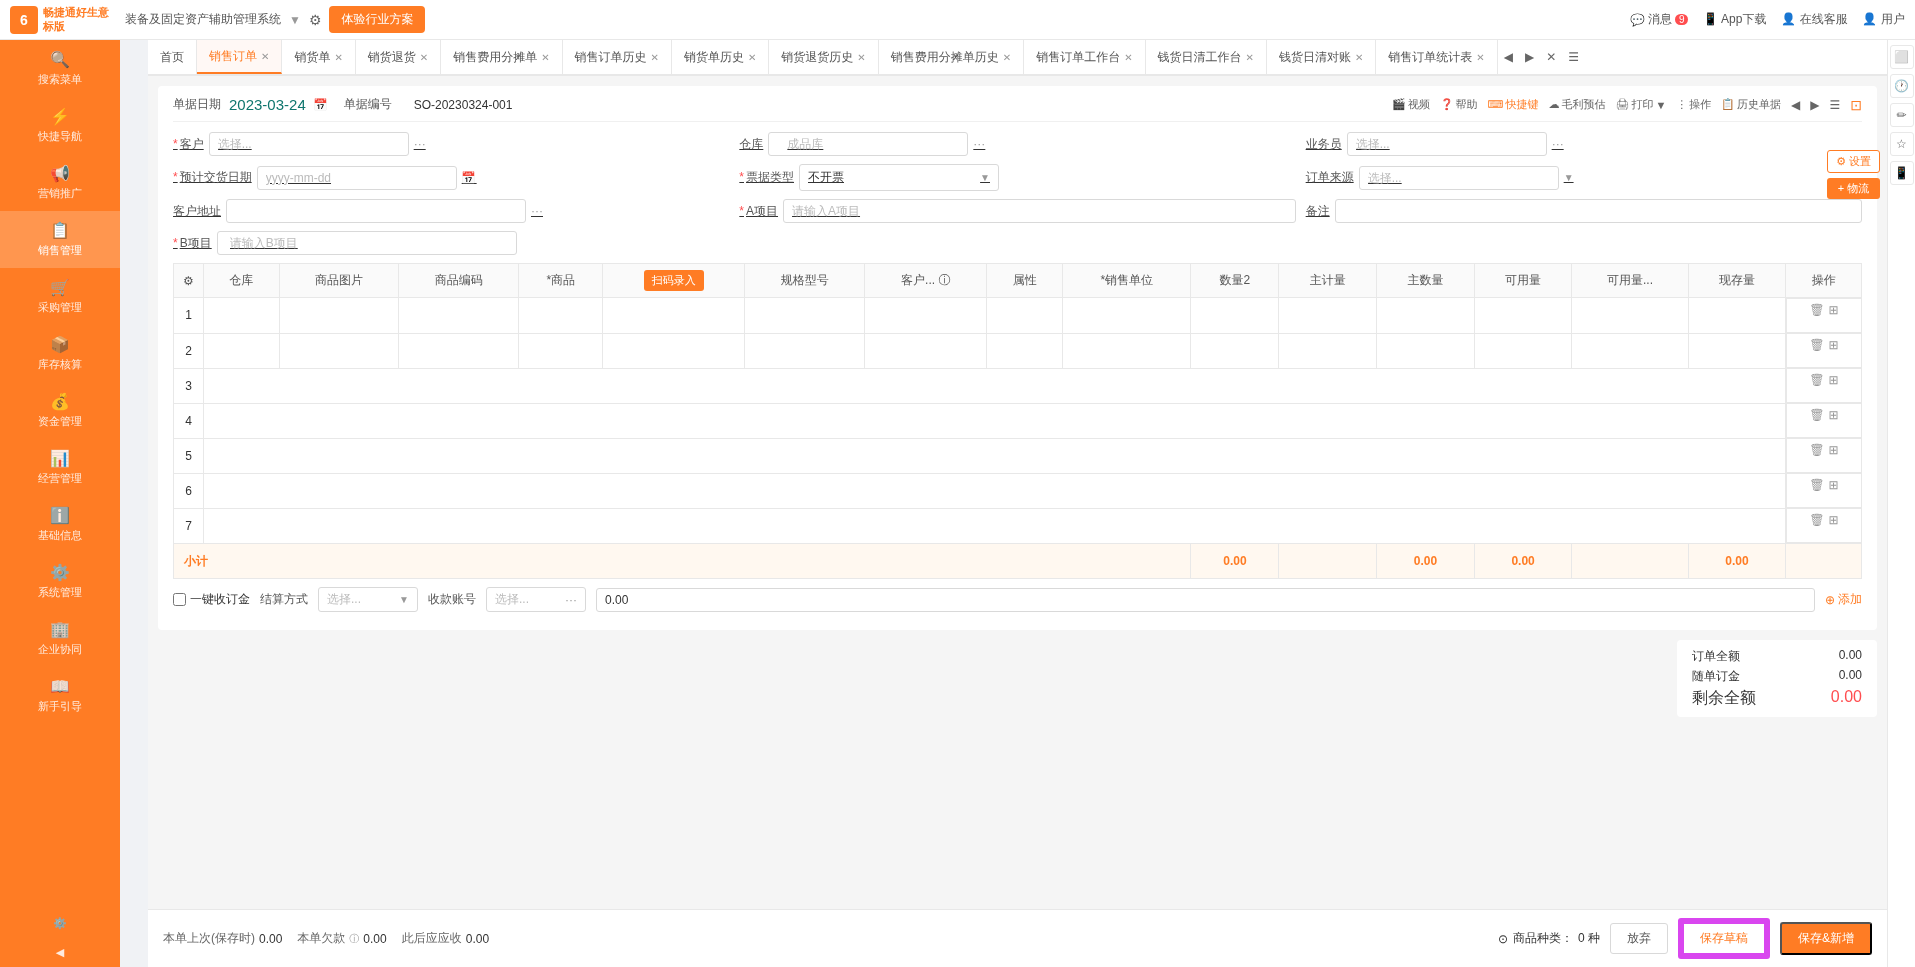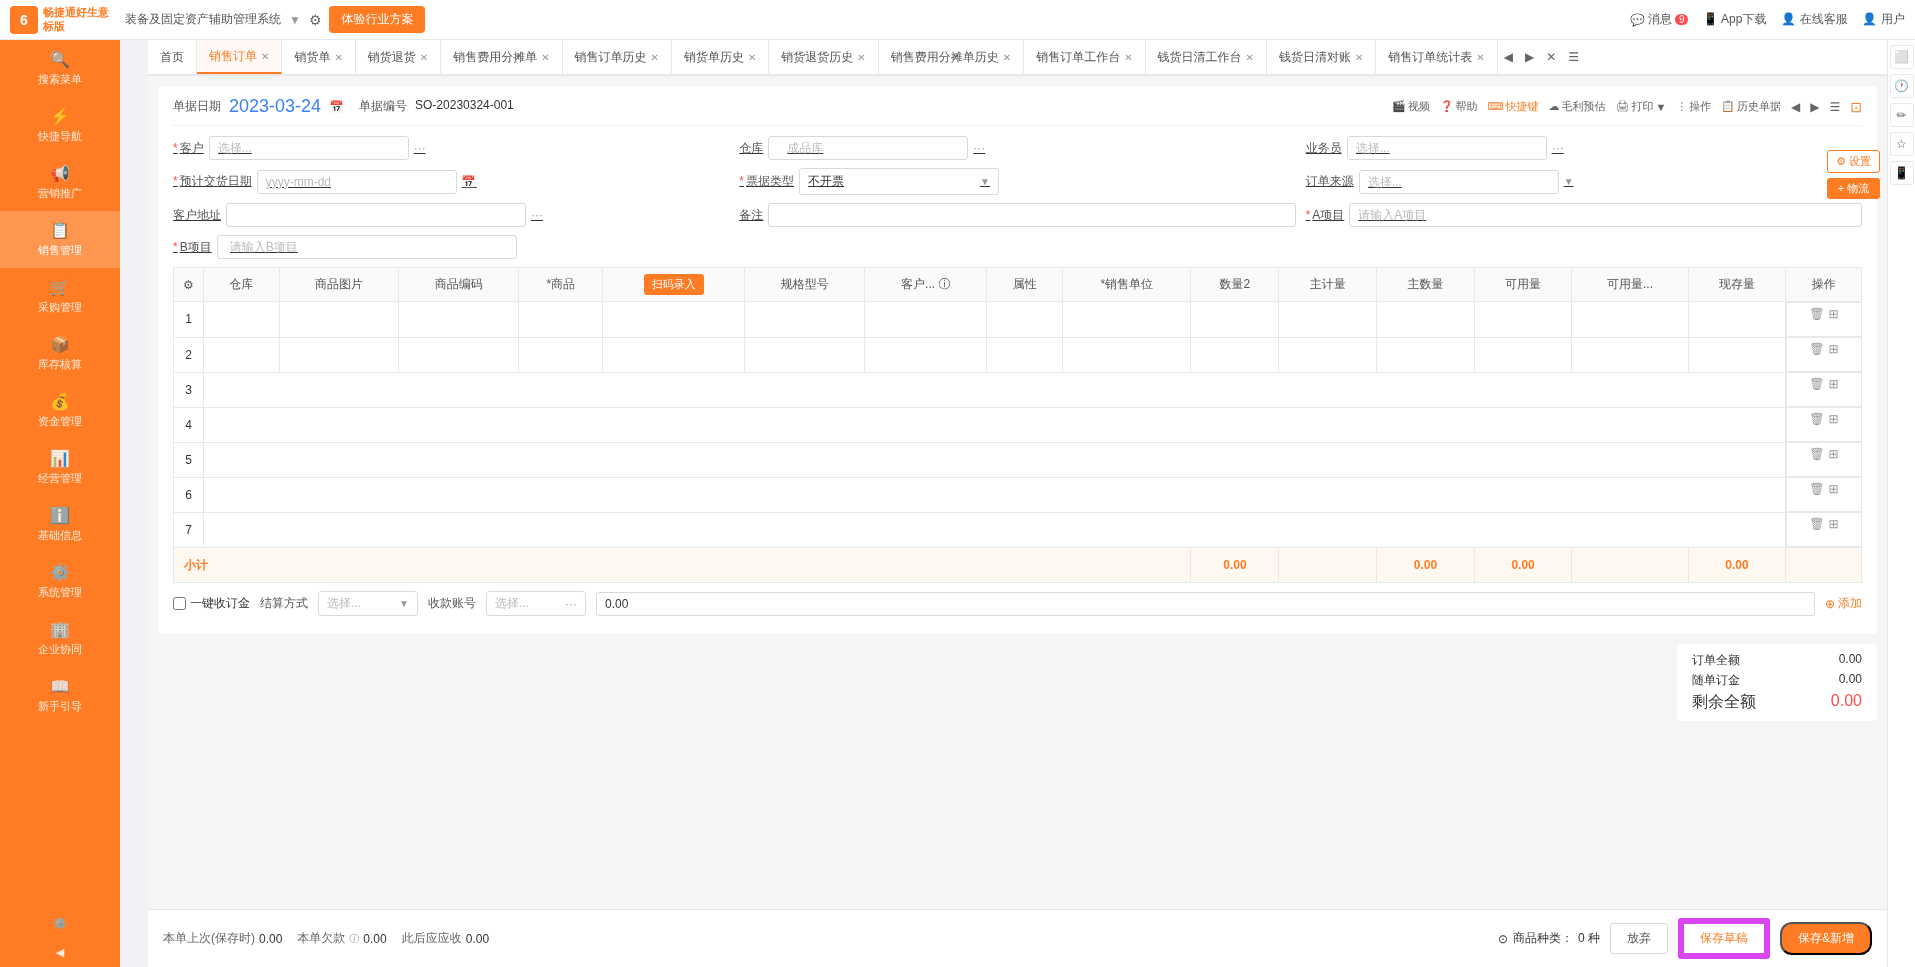--- a/index.html
+++ b/index.html
@@ -68,21 +68,21 @@
     .footer-stat-label { color: #666; }
     .footer-stat-value { color: #333; }
     .footer-right { margin-left: auto; display: flex; align-items: center; gap: 10px; }
 
     
     .btn { padding: 6px 16px; border-radius: 3px; border: none; cursor: pointer; font-size: 12px; }
     .btn-default { background: #fff; border: 1px solid #d9d9d9; color: #555; }
     .btn-primary { background: #ff7c24; color: #fff; }
     .btn-outline-primary { background: #fff; border: 1px solid #ff7c24; color: #ff7c24; }
     .btn-save { background: #fff; border: 6px solid #d946ef; color: #ff7c24; padding: 6px 16px; border-radius: 3px; cursor: pointer; font-size: 12px; }
-    .btn-save-new { background: #ff7c24; color: #fff; padding: 6px 16px; border-radius: 12px; cursor: pointer; font-size: 12px; }
+    .btn-save-new { background: #ff7c24; color: #fff; padding: 6px 16px; border-radius: 3px; cursor: pointer; font-size: 12px; }
 
     
     .right-panel { width: 28px; background: #fff; border-left: 1px solid #e8e8e8; display: flex; flex-direction: column; align-items: center; gap: 5px; padding: 5px 0; flex-shrink: 0; }
     .right-panel-icon { width: 24px; height: 24px; border: 1px solid #e8e8e8; border-radius: 3px; display: flex; align-items: center; justify-content: center; cursor: pointer; color: #666; font-size: 12px; }
 
     
     .payment-row { display: flex; align-items: center; gap: 10px; padding: 8px 0; }
     .checkbox-label { display: flex; align-items: center; gap: 4px; cursor: pointer; }
     .add-btn { color: #ff7c24; cursor: pointer; display: flex; align-items: center; gap: 3px; }
 
@@ -251,24 +251,24 @@
         <span class="tab-nav-btn">✕</span>
         <span class="tab-nav-btn">☰</span>
       </div>
 
       <div class="main-content">
         <div class="form-card">
 
           <div class="form-header">
             <div style="display:flex; align-items:center; gap:8px;">
               <span class="form-label">单据日期</span>
-              <span style="color:#3b82f6; font-size:18px;">2023-03-24</span>
+              <span style="color:#0f766e; font-size:15px;">2023-03-24</span>
               <span style="cursor:pointer; color:#999;">📅</span>
             </div>
-            <div style="display:flex; gap:8px;">
+            <div style="display:flex; align-items:center; gap:22px;">
               <span class="form-label">单据编号</span>
               <span style="color:#333; font-size:12px;">SO-20230324-001</span>
             </div>
             <div class="form-header-right">
               <span class="header-action-btn">🎬 <span>视频</span></span>
               <span class="header-action-btn">❓ <span>帮助</span></span>
               <span class="header-action-btn orange" style="color:#ff7c24;">⌨ <span>快捷键</span></span>
               <span class="header-action-btn">☁ <span>毛利预估</span></span>
               <span class="header-action-btn">🖨 <span>打印</span> ▼</span>
               <span class="header-action-btn">⋮ <span>操作</span></span>
@@ -323,26 +323,26 @@
             </div>
           </div>
 
           <div class="form-row">
             <div class="form-field">
               <span class="form-label">客户地址</span>
               <input class="form-input" type="text" placeholder="" style="max-width: 300px;">
               <span class="ellipsis-btn">···</span>
             </div>
             <div class="form-field">
+              <span class="form-label"><span class="required">*</span><span>A项目</span></span>
+              <input class="form-input" type="text" style="flex: 1 1 0%;" placeholder="请输入A项目">
+            </div>
+            <div class="form-field">
               <span class="form-label">备注</span>
               <input class="form-input" type="text" placeholder="" style="flex: 1 1 0%;">
-            </div>
-            <div class="form-field">
-              <span class="form-label"><span class="required">*</span><span>A项目</span></span>
-              <input class="form-input" type="text" style="flex: 1 1 0%;" placeholder="请输入A项目">
             </div>
           </div>
 
           <div class="form-row">
             <div class="form-field">
               <span class="form-label"><span class="required">*</span><span>B项目</span></span>
               <input class="form-input" type="text" style="max-width: 300px; padding-left: 12px;" placeholder="请输入B项目">
             </div>
           </div>
 

